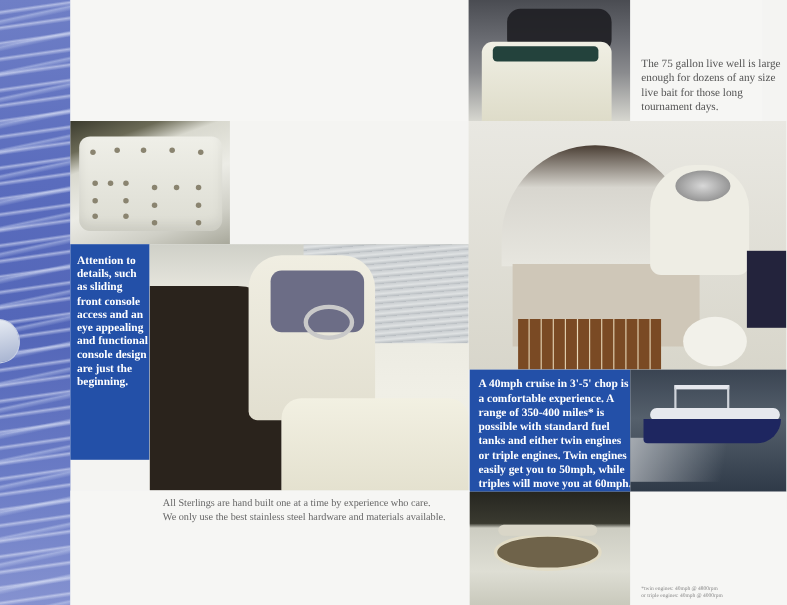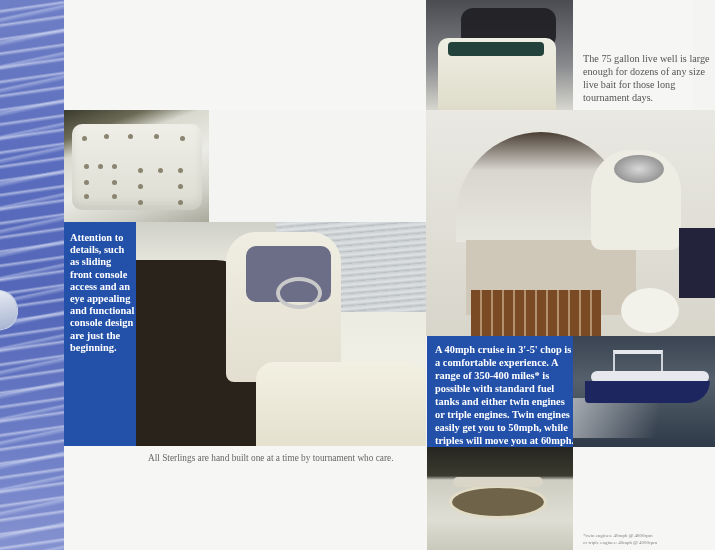--- a/index.html
+++ b/index.html
@@ -21,21 +21,21 @@
 
   
   .photo-console { left:64px; top:110px; width:145px; height:112px;
     background:linear-gradient(160deg,#3b3b2e 0%, #6b6a56 18%, #d9d9cf 30%, #ecece6 55%, #cfcfc6 80%, #a8a89b 100%); overflow:hidden; }
   .console-body { left:8px; top:14px; width:130px; height:86px; border-radius:10px;
     background:linear-gradient(180deg,#efefe8,#dcdcd2); box-shadow:inset 0 -6px 10px rgba(0,0,0,0.08); }
   .dot { width:5px; height:5px; border-radius:50%; background:#8a8470; }
 
   .blue { background:#2350a8; color:#fff; }
   .blue-cabin { left:209px; top:110px; width:217px; height:112px; }
-  .blue-attention { left:64px; top:222px; width:72px; height:224px; }
+  .blue-attention { left:64px; top:222px; width:72px; height:196px; }
 
   .photo-helm { left:136px; top:222px; width:290px; height:224px; overflow:hidden;
     background:linear-gradient(180deg,#cfd0c8 0%, #e9e8df 20%, #f0efe6 60%, #ecebe0 100%); }
   .helm-water { right:0; top:0; width:150px; height:90px;
     background:repeating-linear-gradient(175deg,#c9cdd0 0px,#dfe2e3 3px,#b9bec2 6px); }
   .helm-dark { left:0; top:38px; width:120px; height:186px; background:#2a231c; border-radius:0 40px 0 0; }
   .helm-console { left:90px; top:10px; width:115px; height:150px; border-radius:30px 30px 8px 8px;
     background:linear-gradient(180deg,#f0eee2,#e2dfd0); }
   .helm-panel { left:110px; top:24px; width:85px; height:56px; border-radius:10px; background:#6c6d86; }
   .helm-wheel { left:140px; top:55px; width:46px; height:32px; border:4px solid #c9c9c9; border-radius:50%; }
@@ -160,21 +160,22 @@
 
   <div class="abs photo-boat">
     <div class="abs boat-wake"></div>
     <div class="abs boat-tower"></div>
     <div class="abs boat-deck"></div>
     <div class="abs boat-hull"></div>
   </div>
 
   <div class="abs bottom-white">
     <div class="caption-copy">
-      <div>All Sterlings are hand built one at a time by tournament who care.</div>
+      <div>All Sterlings are hand built one at a time by experience who care.</div>
+      <div>We only use the best stainless steel hardware and materials available.</div>
     </div>
   </div>
 
   <div class="abs photo-cleat">
     <div class="abs cleat-recess"></div>
     <div class="abs cleat-bar"></div>
   </div>
 
   <div class="abs footnote-area">
     <div class="footnote-copy">

